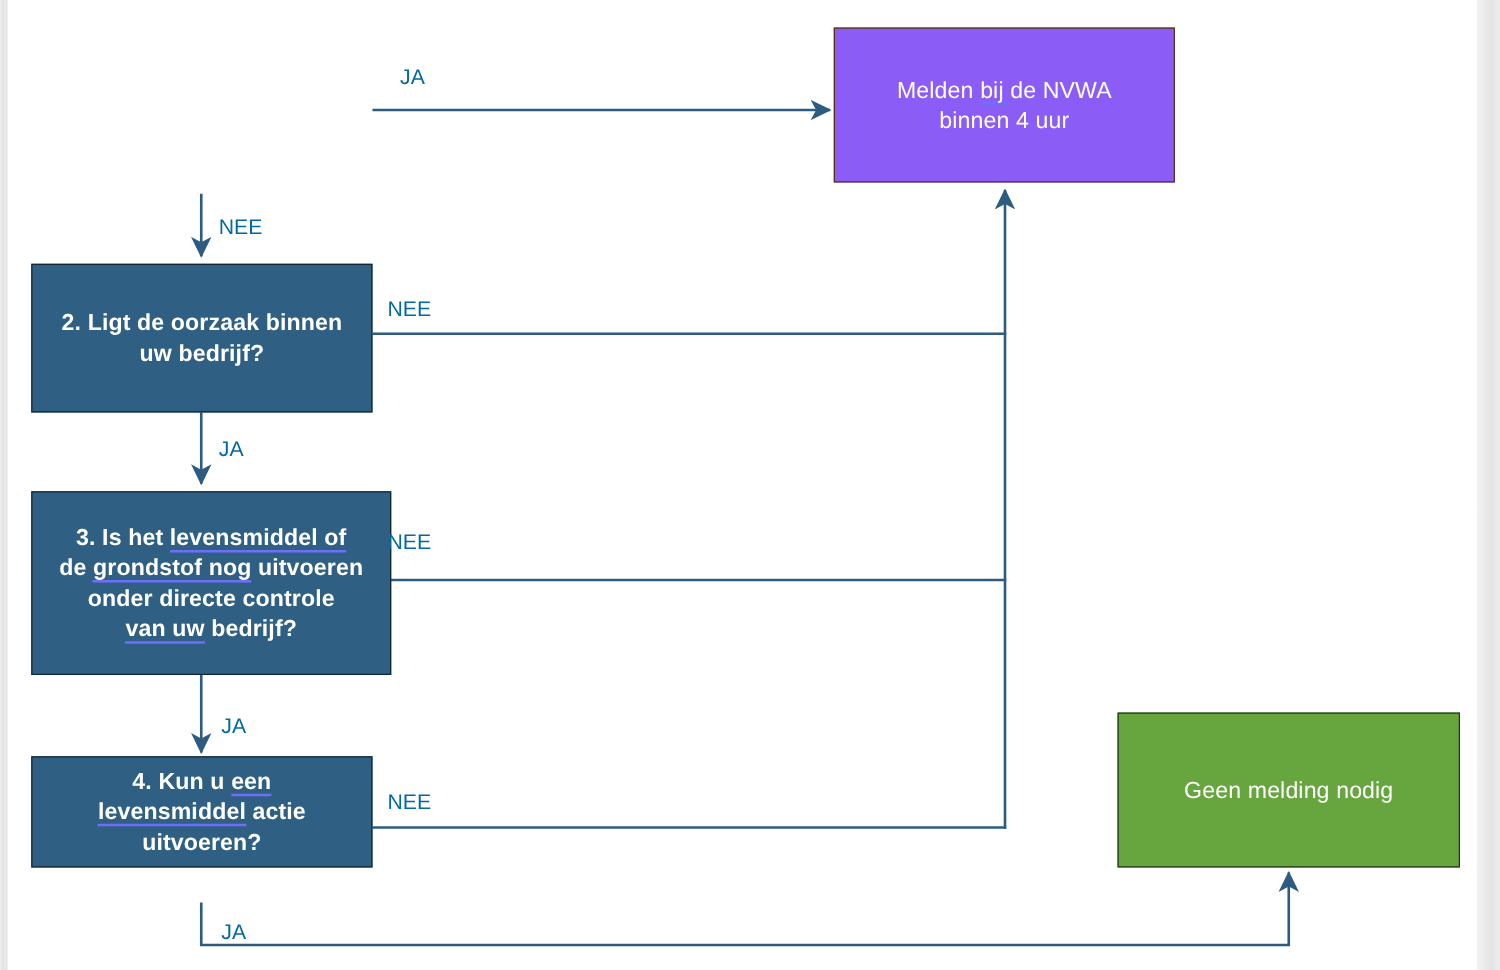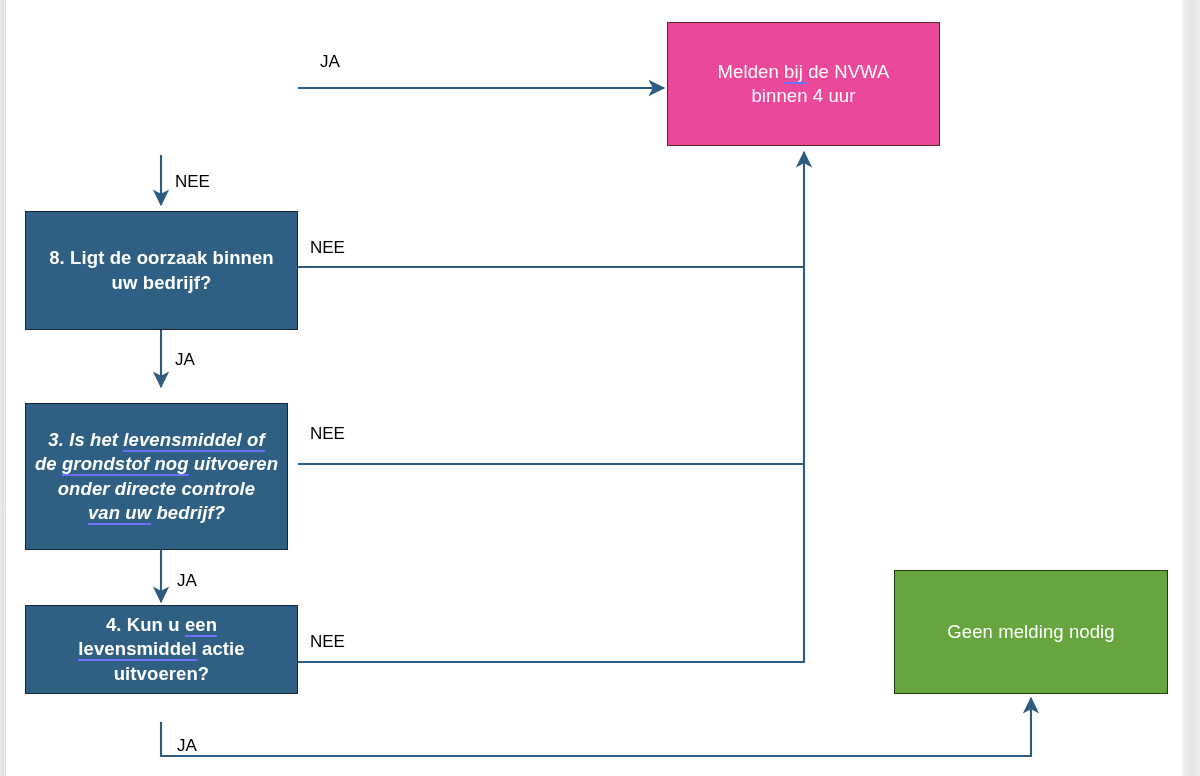--- a/index.html
+++ b/index.html
@@ -56,39 +56,39 @@
   }
   .node .node-text { display: block; padding: 0 8px; }
 
   .node-decision {
     background: #2F6084;
     border: 1px solid #12263a;
     font-size: 18.5px;
     font-weight: 600;
   }
   .node-alert {
-    background: #ec4899;
+    background: #8b5cf6;
     border: 1px solid #5b2f16;
     font-size: 18.5px;
     font-weight: 400;
   }
   .node-ok {
     background: #67A53F;
     border: 1px solid #1d3a12;
     font-size: 18.5px;
     font-weight: 400;
   }
 
   
   .ul { border-bottom: 2px solid #6e6efb; padding-bottom: 0px; }
 
   
   .edge-label {
     position: absolute;
-    color: #000000;
+    color: #0369a1;
     font-size: 17px;
     font-weight: 400;
     white-space: nowrap;
     font-family: "Liberation Sans", sans-serif;
   }
 
   
   svg.connectors {
     position: absolute;
     left: 0; top: 0;
@@ -132,26 +132,26 @@
 
       <path d="M298,464 L805,464"></path>
 
       <path d="M298,662 L805,662"></path>
     </g>
   </svg>
 
 
   <div class="node node-decision" style="left:25px; top:211px; width:273px; height:119px;">
     <span class="node-text">
-      <span>8. Ligt de oorzaak binnen</span><br>
+      <span>2. Ligt de oorzaak binnen</span><br>
       <span>uw bedrijf?</span>
     </span>
   </div>
 
-  <div class="node node-decision" style="left:25px; top:403px; width:263px; height:147px;font-style:italic;">
+  <div class="node node-decision" style="left:25px; top:393px; width:288px; height:147px;">
     <span class="node-text">
       <span>3. Is het </span><span class="ul">levensmiddel  of</span><br>
       <span>de </span><span class="ul">grondstof  nog</span><span> uitvoeren</span><br>
       <span>onder directe controle</span><br>
       <span class="ul">van  uw</span><span> bedrijf?</span>
     </span>
   </div>
 
   <div class="node node-decision" style="left:25px; top:605px; width:273px; height:89px;">
     <span class="node-text">

